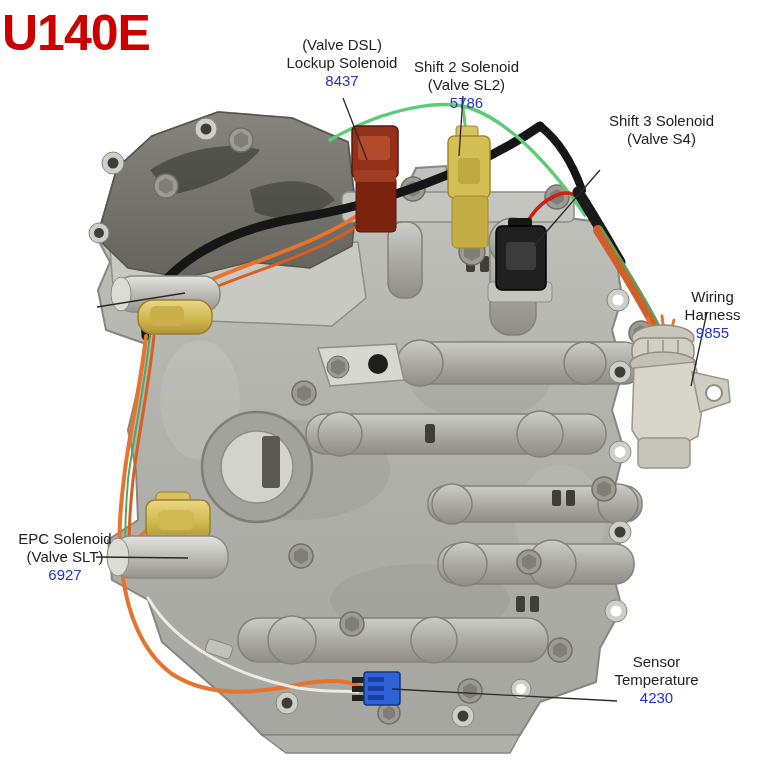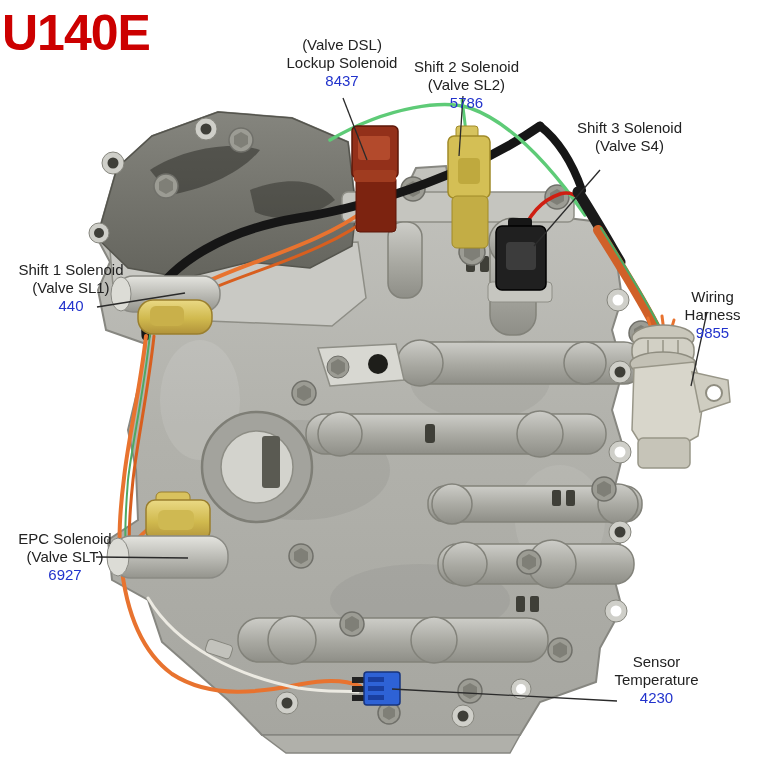--- a/index.html
+++ b/index.html
@@ -309,36 +309,31 @@
     <div>Lockup Solenoid</div>
     <div class="lnum">8437</div>
   </div>
 
   <div class="label" style="left:394px;top:30px;width:145px;margin-top:28px;">
     <div>Shift 2 Solenoid</div>
     <div>(Valve SL2)</div>
     <div class="lnum">5786</div>
   </div>
 
-  <div class="label" style="left:552px;top:112px;width:155px;margin-top:7px;">
+  <div class="label" style="left:584px;top:112px;width:155px;">
     <div>Shift 3 Solenoid</div>
     <div>(Valve S4)</div>
   </div>
 
   <div class="label" style="left:660px;top:248px;width:105px;margin-top:40px;">
     <div>Wiring</div>
     <div>Harness</div>
     <div class="lnum">9855</div>
   </div>
 
-  <div class="label" style="left:0px;top:261px;width:142px;">
-    <div>Shift 1 Solenoid</div>
-    <div>(Valve SL1)</div>
-    <div class="lnum">440</div>
-  </div>
 
   <div class="label" style="left:0px;top:530px;width:130px;">
     <div>EPC Solenoid</div>
     <div>(Valve SLT)</div>
     <div class="lnum">6927</div>
   </div>
 
   <div class="label" style="left:584px;top:653px;width:145px;">
     <div>Sensor</div>
     <div>Temperature</div>

